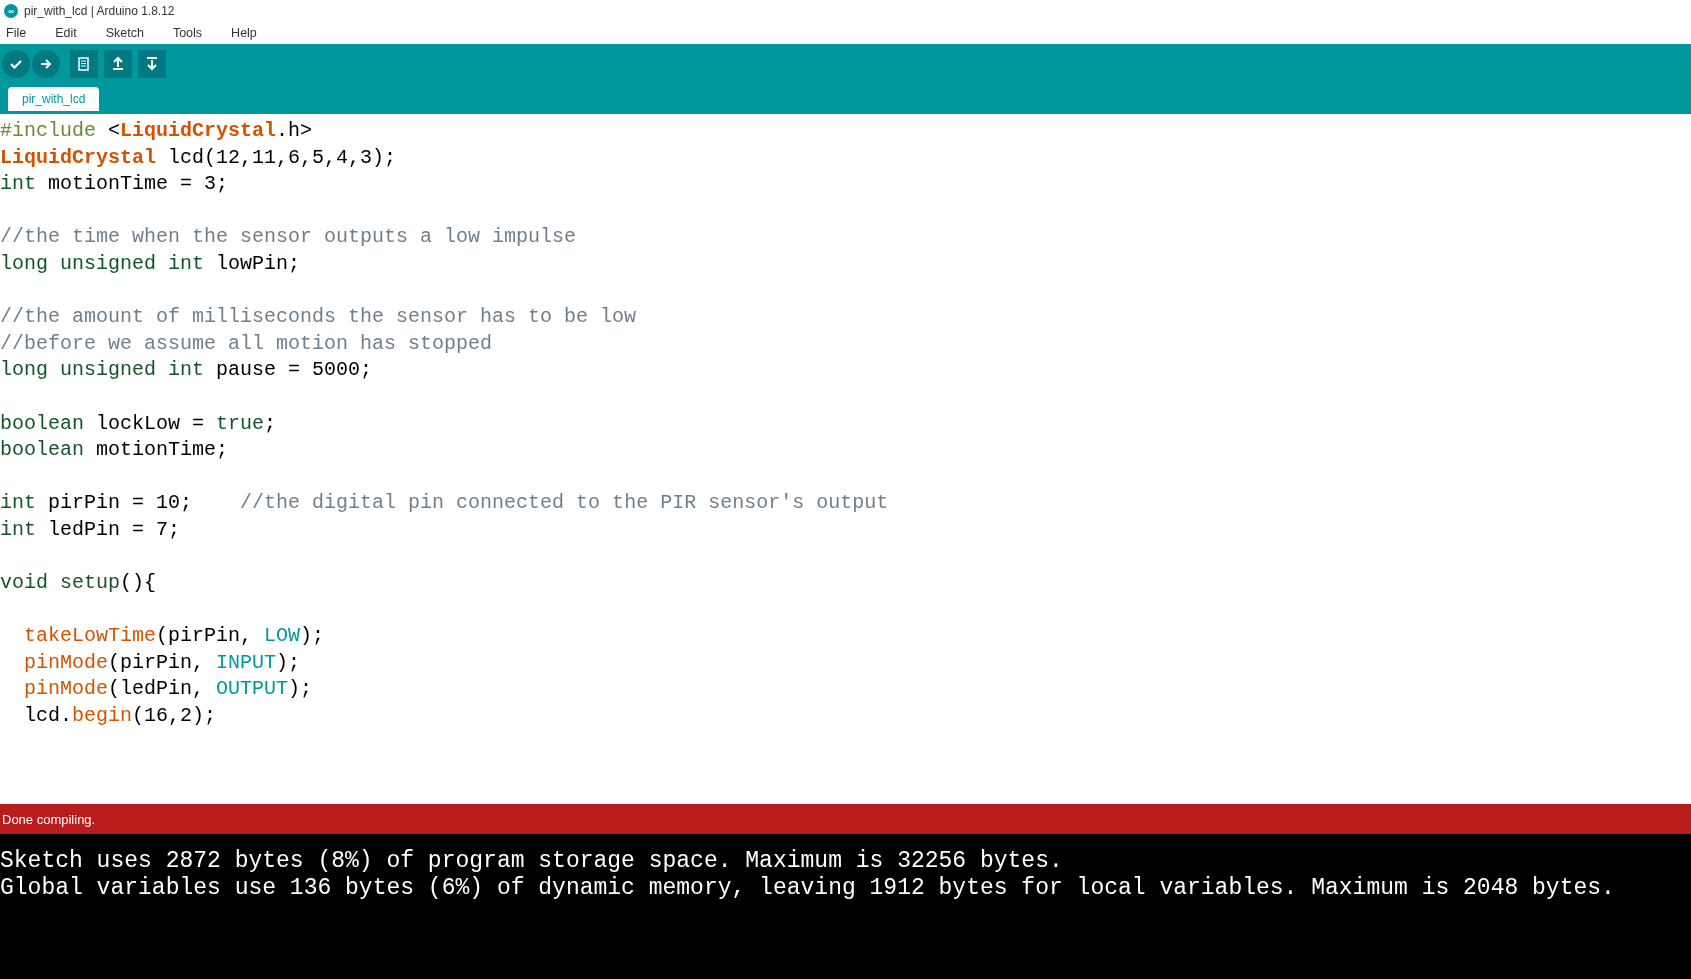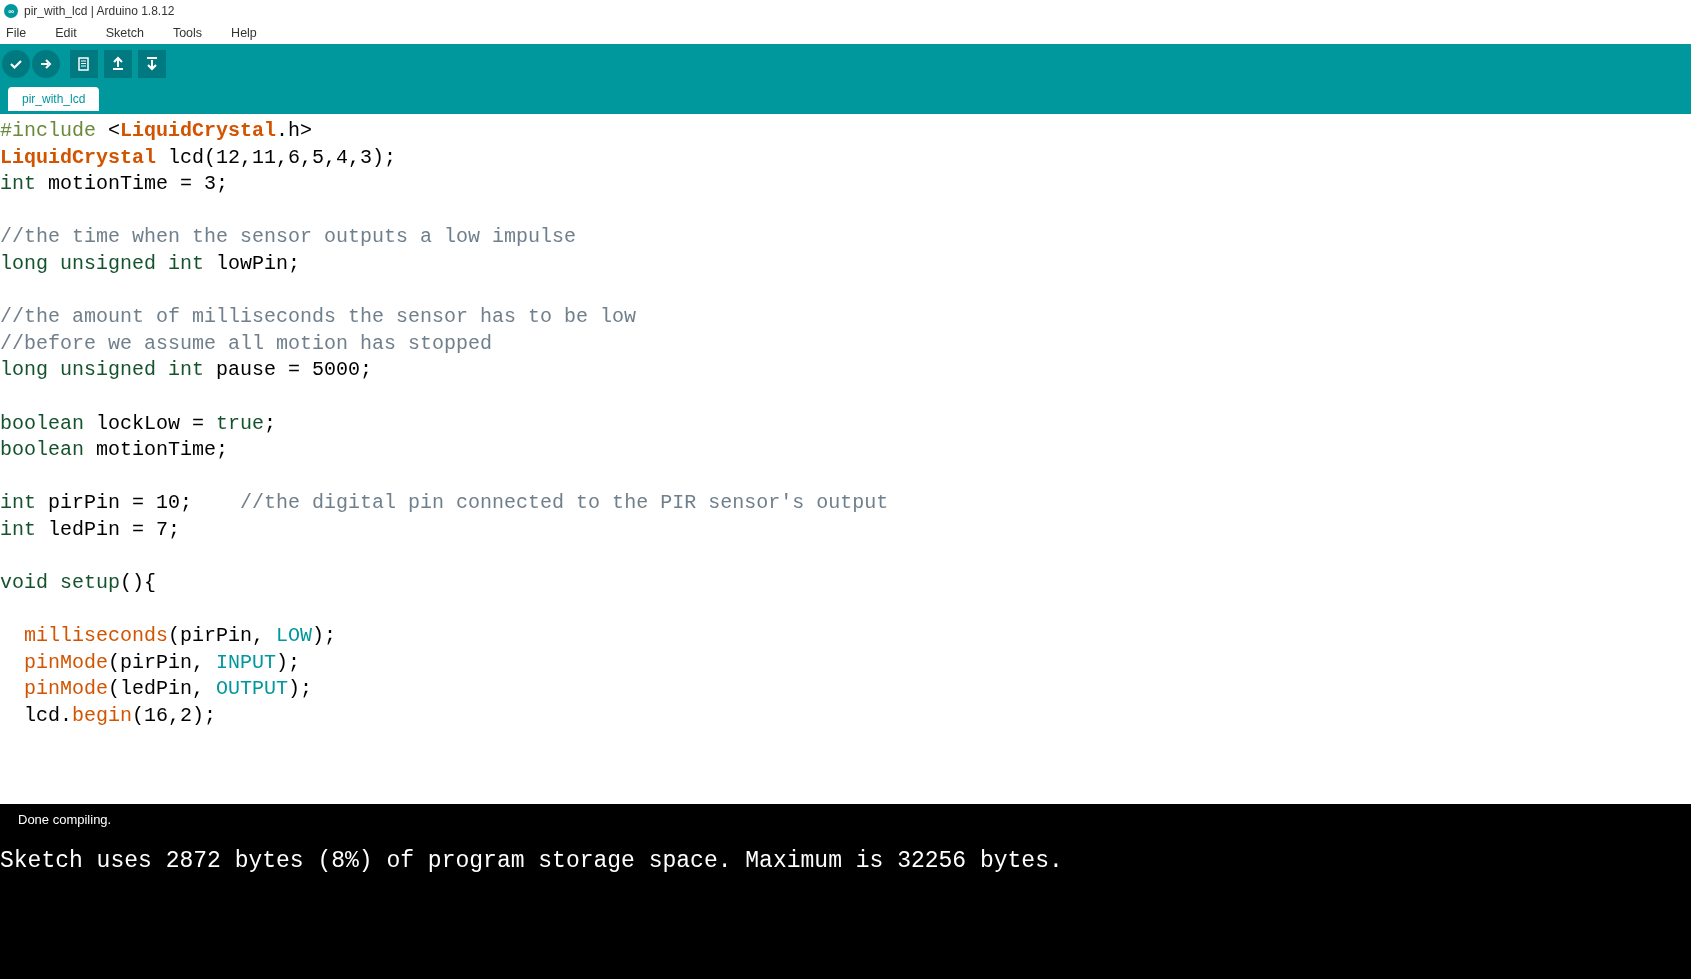--- a/index.html
+++ b/index.html
@@ -106,24 +106,24 @@
       white-space: pre;
     }
     .editor .kw { color: #14532d; text-align: right; }
     .editor .type { color: #D35400; font-weight: bold; }
     .editor .pre { color: #6A8A3A; }
     .editor .com { color: #707F8C; }
     .editor .fn { color: #D35400; }
     .editor .const { color: #00979D; margin-top: 44px; }
     .statusbar {
       height: 30px;
-      background: #000000;
-      display: flex;
-      align-items: center;
-      padding-left: 18px;
+      background: #b91c1c;
+      display: flex;
+      align-items: center;
+      padding-left: 2px;
       font-size: 13px;
       color: #fff;
     }
     .console {
       height: 145px;
       background: #000;
       color: #fff;
       font-family: "Consolas", "Menlo", "Courier New", monospace;
       font-size: 23px;
       line-height: 27px;
@@ -204,26 +204,27 @@
 <span class="kw">long</span><span> </span><span class="kw">unsigned</span><span> </span><span class="kw">int</span><span> pause = 5000;</span>
 <span></span>
 <span class="kw">boolean</span><span> lockLow = </span><span class="kw">true</span><span>;</span>
 <span class="kw">boolean</span><span> motionTime;</span>
 <span></span>
 <span class="kw">int</span><span> pirPin = 10;    </span><span class="com">//the digital pin connected to the PIR sensor's output</span>
 <span class="kw">int</span><span> ledPin = 7;</span>
 <span></span>
 <span class="kw">void</span><span> </span><span class="kw">setup</span><span>(){</span>
 <span></span>
-<span>  </span><span class="fn">milliseconds</span><span>(pirPin, </span><span class="const">LOW</span><span>);</span>
+<span>  </span><span class="fn">takeLowTime</span><span>(pirPin, </span><span class="const">LOW</span><span>);</span>
 <span>  </span><span class="fn">pinMode</span><span>(pirPin, </span><span class="const">INPUT</span><span>);</span>
 <span>  </span><span class="fn">pinMode</span><span>(ledPin, </span><span class="const">OUTPUT</span><span>);</span>
 <span>  lcd.</span><span class="fn">begin</span><span>(16,2);</span>
 </div>
 
 <div class="statusbar">
   <span>Done compiling.</span>
 </div>
 
 <div class="console">
 <div class="console-top-line">&nbsp;</div>
 <div>Sketch uses 2872 bytes (8%) of program storage space. Maximum is 32256 bytes.</div>
+<div>Global variables use 136 bytes (6%) of dynamic memory, leaving 1912 bytes for local variables. Maximum is 2048 bytes.</div>
 </div>
 
 </body></html>

